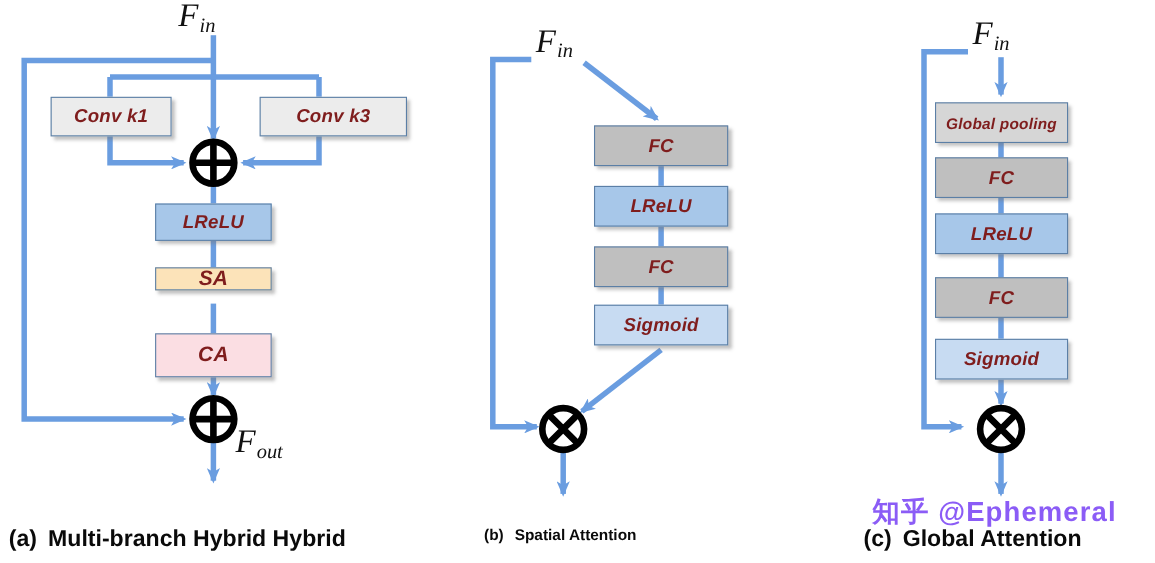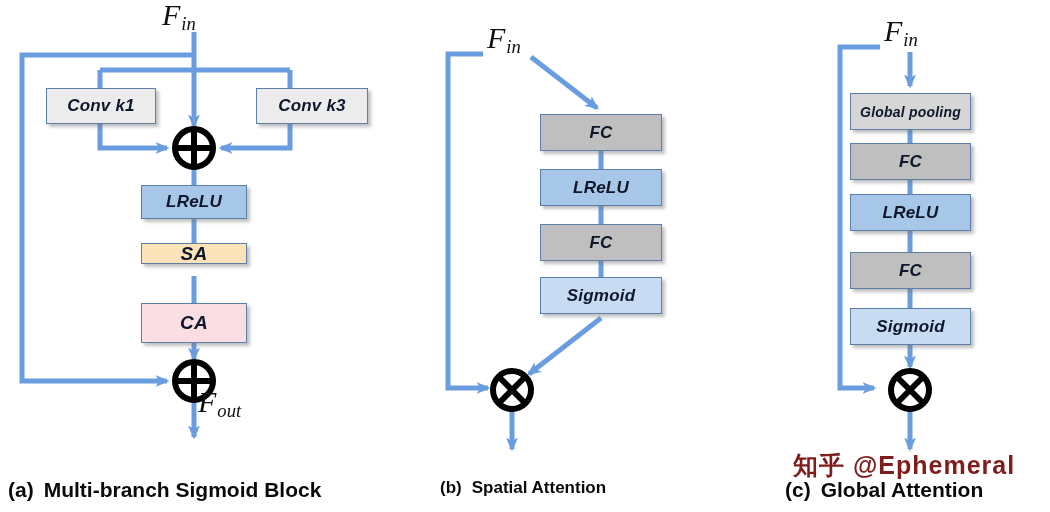--- a/index.html
+++ b/index.html
@@ -4,31 +4,31 @@
 <title>Network Block Diagram</title>
 <style>
   html,body{margin:0;padding:0;background:#ffffff;}
   body{width:1050px;height:512px;position:relative;overflow:hidden;
        font-family:"Liberation Sans","DejaVu Sans",sans-serif;}
   #figure{position:absolute;left:0;top:0;width:1050px;height:512px;}
   svg.layer{position:absolute;left:0;top:0;width:1050px;height:512px;overflow:visible;}
 
   .node-box{position:absolute;box-sizing:border-box;border:1px solid #5b7fa6;
             display:flex;align-items:center;justify-content:center;
-            font-style:italic;font-weight:bold;color:#0f172a;
+            font-style:italic;font-weight:bold;color:#7f1d1d;
             box-shadow:3px 3px 3px rgba(120,120,120,0.45);
             letter-spacing:0.2px;white-space:nowrap;}
   .lbl-math{position:absolute;font-family:"Liberation Serif","DejaVu Serif",serif;
             font-style:italic;color:#111;white-space:nowrap;}
   .lbl-math .sub{font-size:0.62em;vertical-align:-0.28em;padding-left:1px;}
 
   .caption{position:absolute;font-weight:bold;color:#0a0a0a;white-space:nowrap;}
   .caption .idx{padding-right:10px;}
 
-  .watermark{position:absolute;color:#7f1d1d;font-weight:bold;white-space:nowrap;
+  .watermark{position:absolute;color:#8b5cf6;font-weight:bold;white-space:nowrap;
              letter-spacing:1px;}
 </style>
 </head>
 <body>
 
 <div id="figure">
 
   <svg class="layer" viewBox="0 0 1050 512">
     <defs>
       <marker id="ah" markerWidth="11" markerHeight="9" refX="8.4" refY="4.5" orient="auto" markerUnits="userSpaceOnUse">
@@ -111,37 +111,37 @@
 
     <g>
       <circle cx="910" cy="390" r="19" fill="#ffffff" stroke="#000000" stroke-width="6"></circle>
       <path d="M898,378 L922,402 M922,378 L898,402" stroke="#000000" stroke-width="6"></path>
     </g>
   </svg>
 
   <div class="node-box" style="left:46px;top:88px;width:110px;height:36px;font-size:17px;background:#ececec;">
     <span>Conv k1</span>
   </div>
-  <div class="node-box" style="left:236px;top:88px;width:112px;height:36px;font-size:17px;background:#ececec;margin-left:20px;">
+  <div class="node-box" style="left:236px;top:88px;width:134px;height:36px;font-size:17px;background:#ececec;">
     <span>Conv k3</span>
   </div>
   <div class="node-box" style="left:141px;top:185px;width:106px;height:34px;font-size:17px;background:#a7c7e9;">
     <span>LReLU</span>
   </div>
   <div class="node-box" style="left:141px;top:243px;width:106px;height:21px;font-size:19px;background:#fce3b9;">
     <span>SA</span>
   </div>
   <div class="node-box" style="left:141px;top:303px;width:106px;height:40px;font-size:19px;background:#fbdee3;">
     <span>CA</span>
   </div>
 
   <div class="lbl-math" style="left:162px;top:-2px;font-size:30px;">
     <span>F</span><span class="sub">in</span>
   </div>
-  <div class="lbl-math" style="left:198px;top:385px;font-size:30px;">
+  <div class="lbl-math" style="left:214px;top:385px;font-size:30px;">
     <span>F</span><span class="sub">out</span>
   </div>
 
   <div class="node-box" style="left:540px;top:114px;width:122px;height:37px;font-size:17px;background:#bfbfbf;">
     <span>FC</span>
   </div>
   <div class="node-box" style="left:540px;top:169px;width:122px;height:37px;font-size:17px;background:#a7c7e9;">
     <span>LReLU</span>
   </div>
   <div class="node-box" style="left:540px;top:224px;width:122px;height:37px;font-size:17px;background:#bfbfbf;">
@@ -173,22 +173,22 @@
 
   <div class="lbl-math" style="left:884px;top:14px;font-size:30px;">
     <span>F</span><span class="sub">in</span>
   </div>
 
   <div class="watermark" style="left:793px;top:449px;font-size:25px;">
     <span>知乎 @Ephemeral</span>
   </div>
 
   <div class="caption" style="left:8px;top:478px;font-size:21px;">
-    <span class="idx">(a)</span><span>Multi-branch Sigmoid Block</span>
+    <span class="idx">(a)</span><span>Multi-branch Hybrid Hybrid</span>
   </div>
-  <div class="caption" style="left:440px;top:478px;font-size:17px;">
+  <div class="caption" style="left:440px;top:478px;font-size:14px;">
     <span class="idx">(b)</span><span>Spatial  Attention</span>
   </div>
   <div class="caption" style="left:785px;top:478px;font-size:21px;">
     <span class="idx">(c)</span><span>Global  Attention</span>
   </div>
 
 </div>
 
 </body></html>

